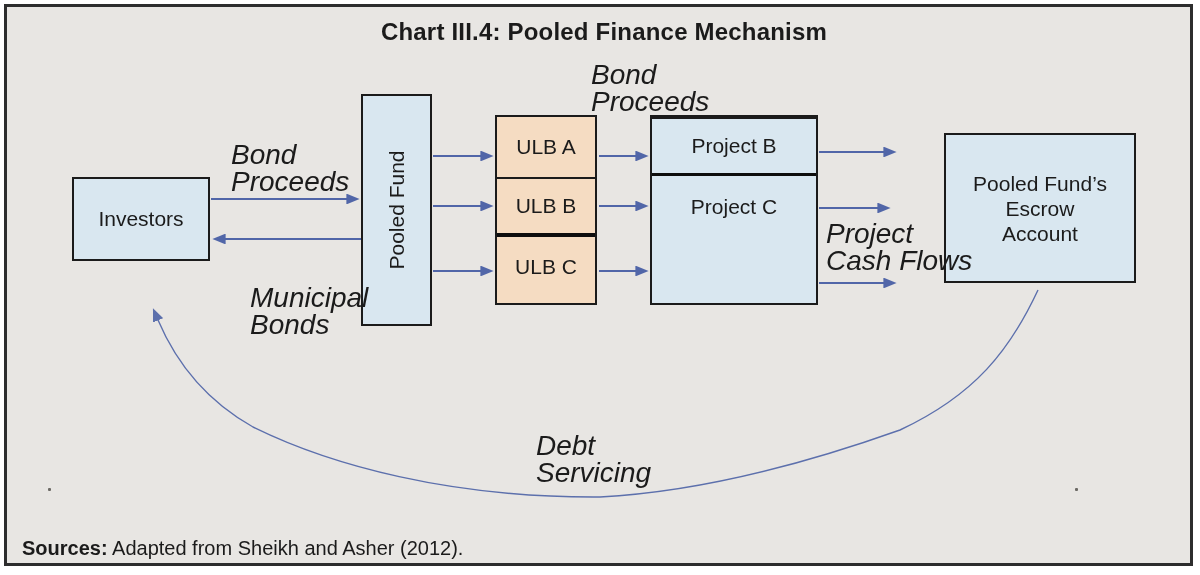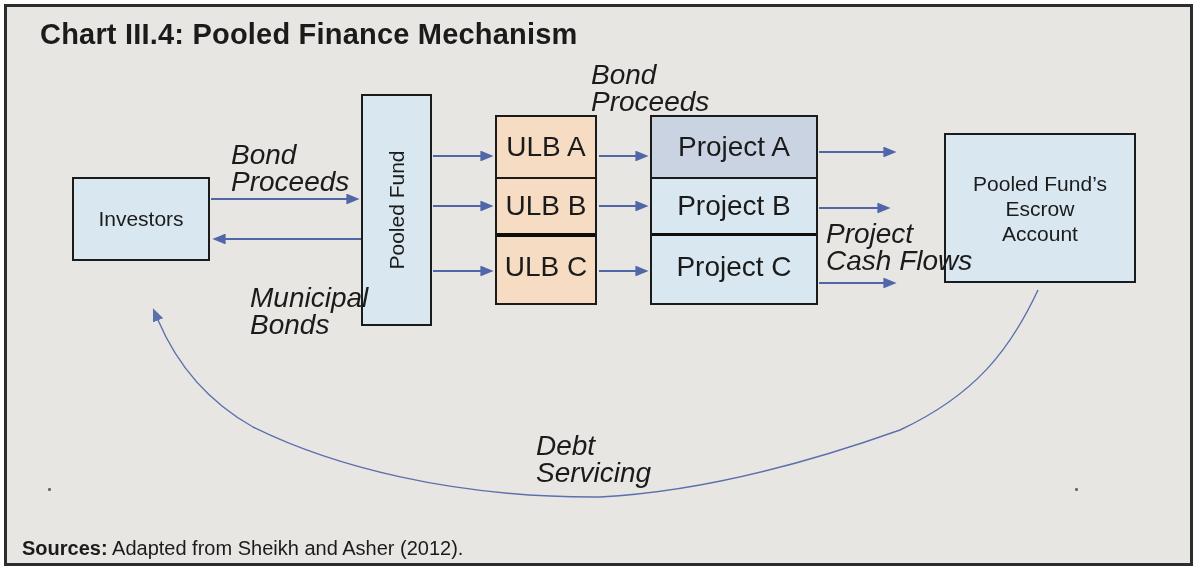--- a/index.html
+++ b/index.html
@@ -7,41 +7,41 @@
     width:1200px;height:575px;position:relative;overflow:hidden;
     font-family:"Liberation Sans", sans-serif;color:#1b1b1b;
     -webkit-font-smoothing:antialiased;
   }
   .frame{
     position:absolute;left:4px;top:4px;width:1183px;height:556px;
     border:3px solid #2d2d2d;background:var(--canvas-bg,#e8e6e3);
   }
   .abs{position:absolute;}
   .title{
-    left:40px;top:18px;width:1160px;
-    font-size:29px;font-weight:bold;letter-spacing:0.2px;
+    left:24px;top:18px;width:1160px;text-align:center;
+    font-size:24px;font-weight:bold;letter-spacing:0.2px;
   }
   .box{
     background:var(--box-blue,#d9e7f0);
     border:2px solid var(--border-dark,#1b1b1b);
     display:flex;align-items:center;justify-content:center;
     font-size:21px;box-sizing:border-box;
   }
   .investors{left:72px;top:177px;width:138px;height:84px;}
   .pooled{left:361px;top:94px;width:71px;height:232px;}
   .vtext{transform:rotate(-90deg);white-space:nowrap;font-size:21px;}
   .stack{
     border:2px solid var(--border-dark,#1b1b1b);box-sizing:border-box;
     display:flex;flex-direction:column;
   }
   .ulb-stack{left:495px;top:115px;width:102px;height:190px;background:var(--box-peach,#f5dcc2);}
   .project-stack{left:650px;top:115px;width:168px;height:190px;background:var(--box-blue,#d9e7f0);}
   .cell{
     display:flex;align-items:center;justify-content:center;
-    font-size:28px;box-sizing:border-box;
+    font-size:21px;box-sizing:border-box;
   }
   .row-a{height:60px;}
   .row-b{height:56px;border-top:2px solid var(--border-dark,#1b1b1b);}
   .ulb-stack .row-c{height:64px;border-top:4px solid #0e0e0e;}
   .project-stack .row-c{height:64px;border-top:3px solid #0e0e0e;}
   .project-stack .row-a{background:var(--box-lavender,#c9d3e2);}
   .escrow{
     left:944px;top:133px;width:192px;height:150px;
     flex-direction:column;line-height:25px;
   }
@@ -104,21 +104,20 @@
   <span class="vtext">Pooled Fund</span>
 </div>
 
 <div class="stack ulb-stack abs">
   <div class="cell row-a">ULB A</div>
   <div class="cell row-b">ULB B</div>
   <div class="cell row-c">ULB C</div>
 </div>
 
 <div class="stack project-stack abs">
-  <div class="cell row-a">Project A</div>
   <div class="cell row-b">Project B</div>
   <div class="cell row-c">Project C</div>
 </div>
 
 <div class="box escrow abs">
   <span>Pooled Fund’s</span>
   <span>Escrow</span>
   <span>Account</span>
 </div>
 

